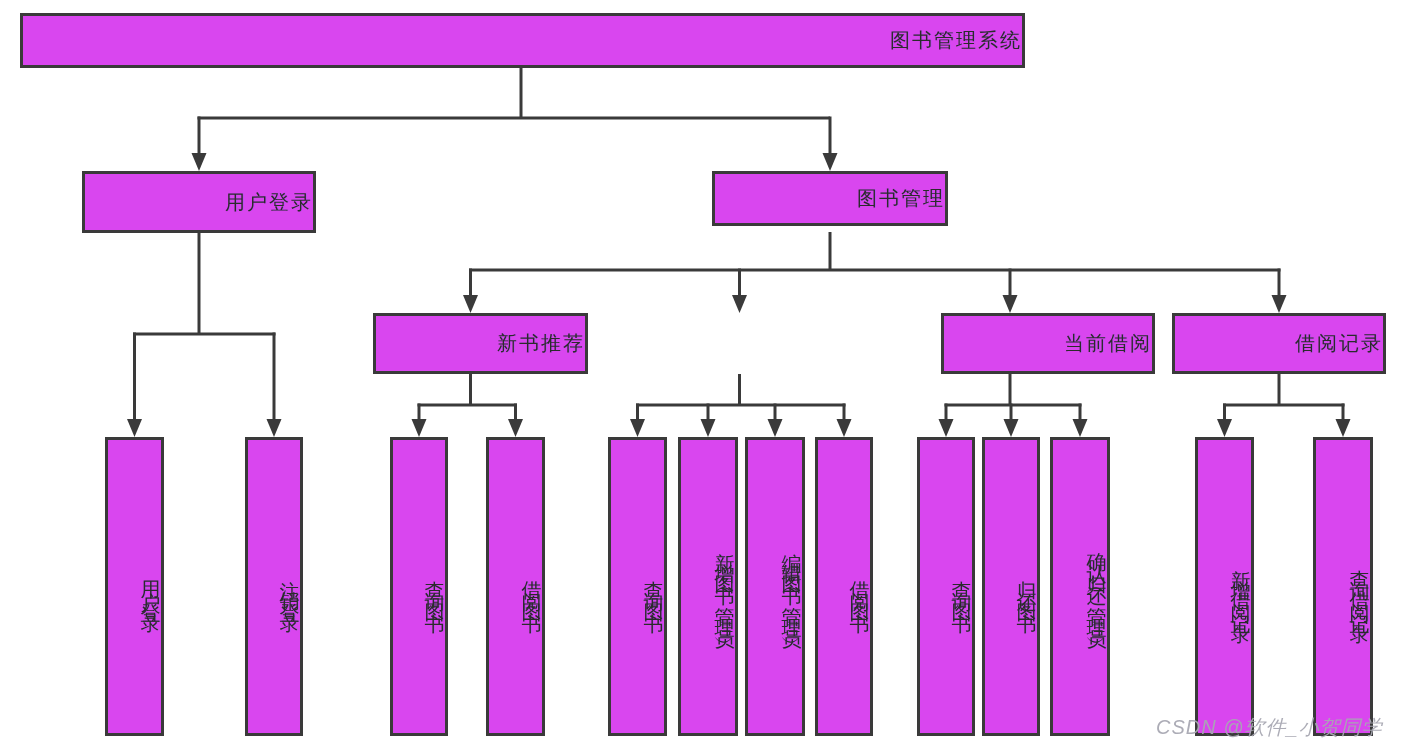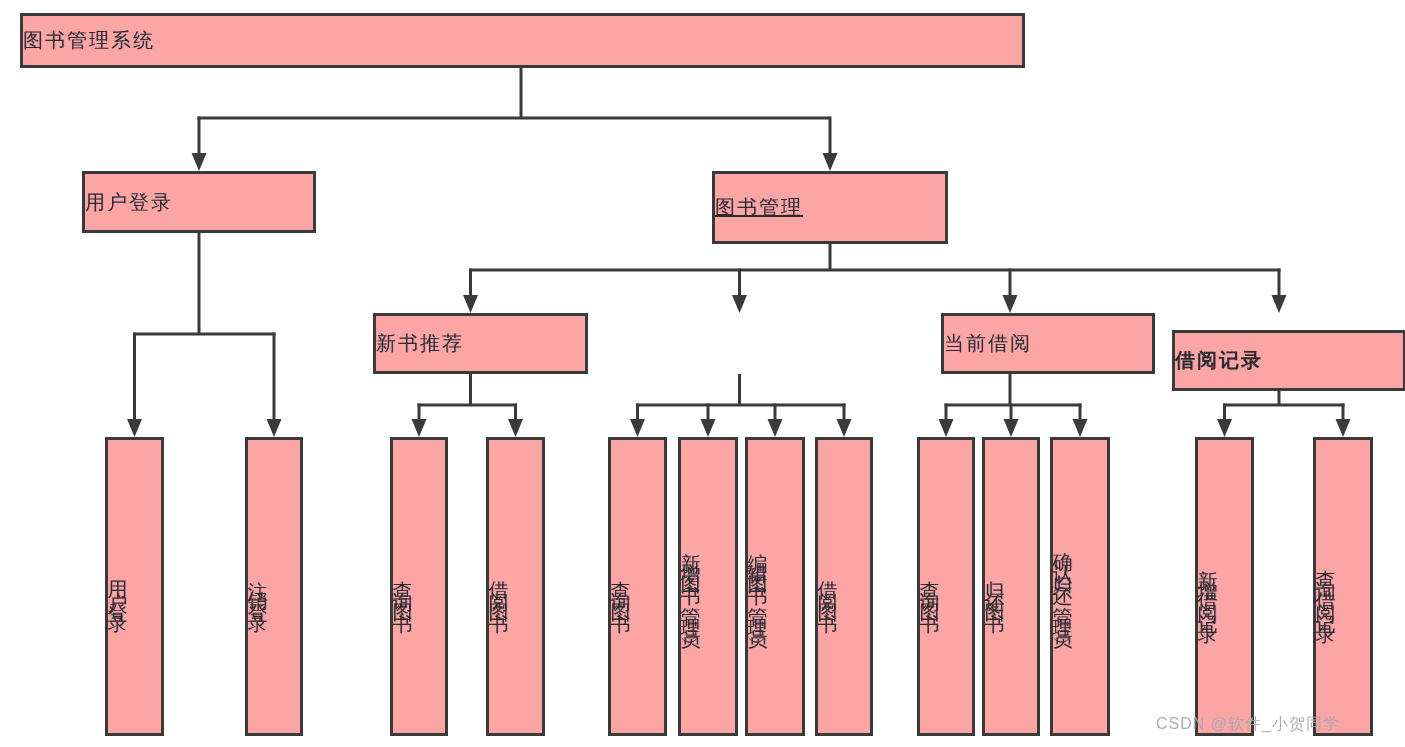--- a/index.html
+++ b/index.html
@@ -17,73 +17,74 @@
   }
   #connectors {
     position: absolute;
     left: 0; top: 0;
     width: 1405px;
     height: 747px;
   }
   .node {
     position: absolute;
     box-sizing: border-box;
-    background: #fca5a5;
+    background: #d946ef;
     border: 3px solid #3a3a3a;
     display: flex;
     align-items: center;
-    justify-content: flex-start;
+    justify-content: flex-end;
     color: #2b2b2b;
   }
   .node .lbl {
     font-size: 20px;
     letter-spacing: 2px;
     white-space: nowrap;
     text-shadow: 1px 0 0 rgba(70,110,255,0.18);
   }
   .leaf .lbl {
     writing-mode: vertical-rl;
     text-orientation: mixed;
     letter-spacing: 11px;
     font-size: 20px;
     white-space: normal;
     line-height: 1;
   }
   
   #n-root            { left: 20px;   top: 13px;  width: 1005px; height: 55px; }
   #n-user-login      { left: 82px;   top: 171px; width: 234px;  height: 62px; }
-  #n-book-mgmt       { left: 712px;  top: 171px; width: 236px;  height: 73px; text-decoration: underline; }
+  #n-book-mgmt       { left: 712px;  top: 171px; width: 236px;  height: 55px; }
   #n-new-book-rec    { left: 363px;  top: 313px; width: 215px;  height: 61px; margin-left: 10px; }
   #n-book-borrow     { left: 633px;  top: 313px; width: 213px;  height: 61px; }
   #n-current-borrow  { left: 903px;  top: 313px; width: 214px;  height: 61px; margin-left: 38px; }
-  #n-borrow-records  { left: 1172px; top: 330px; width: 234px;  height: 61px; font-weight: bold; }
+  #n-borrow-records  { left: 1172px; top: 313px; width: 214px;  height: 61px; }
   .leaf              { top: 437px; height: 299px; }
   #l-user-login      { left: 105px;  width: 59px; }
   #l-logout          { left: 245px;  width: 58px; }
   #l-query-books-1   { left: 390px;  width: 58px; }
   #l-borrow-books-1  { left: 486px;  width: 59px; }
   #l-query-books-2   { left: 608px;  width: 59px; }
   #l-add-book        { left: 678px;  width: 60px; }
   #l-edit-book       { left: 745px;  width: 60px; }
   #l-borrow-books-2  { left: 815px;  width: 58px; }
   #l-query-books-3   { left: 917px;  width: 58px; }
   #l-return-book     { left: 982px;  width: 58px; }
   #l-confirm-return  { left: 1050px; width: 60px; }
   #l-add-record      { left: 1195px; width: 59px; }
   #l-query-record    { left: 1313px; width: 60px; }
 
   #watermark {
     position: absolute;
     left: 1156px;
     top: 714px;
-    font-size: 16px;
+    font-size: 20px;
     color: rgba(168, 168, 178, 0.95);
     letter-spacing: 1px;
     white-space: nowrap;
     z-index: 10;
+    font-style: italic;
   }
 </style>
 </head>
 <body>
 
 <div id="stage">
 
   <svg id="connectors" viewBox="0 0 1405 747" xmlns="http://www.w3.org/2000/svg">
     <g stroke="#3a3a3a" stroke-width="3" fill="none">
 

